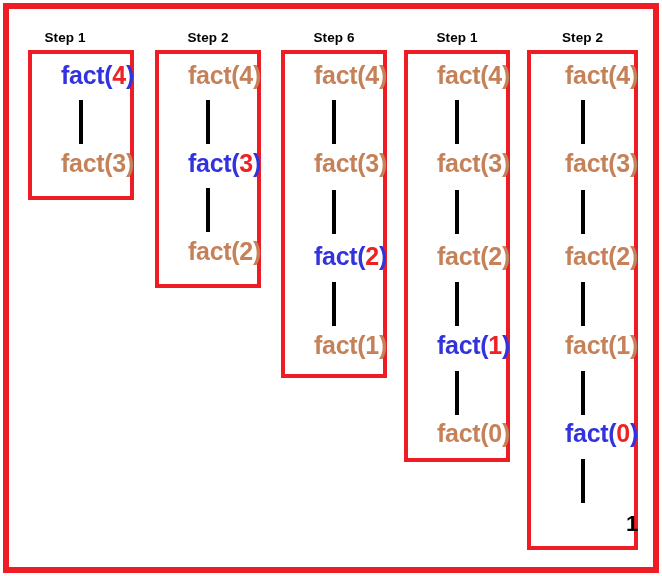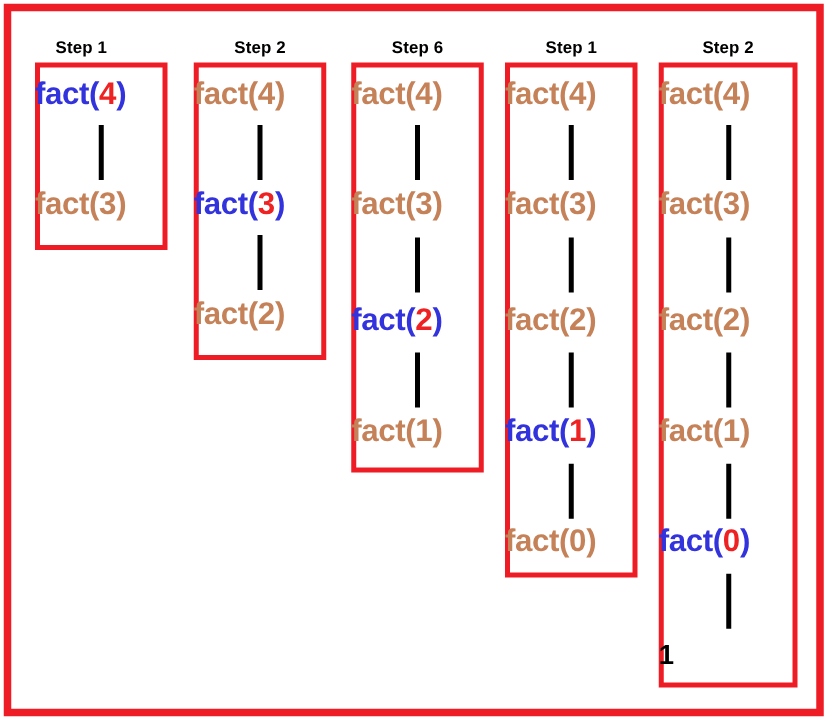--- a/index.html
+++ b/index.html
@@ -37,21 +37,21 @@
     white-space: nowrap;
   }
   .step-box {
     position: absolute;
     border: 4px solid #ee1c24;
     background: transparent;
     box-sizing: border-box;
   }
   .frame-text {
     position: absolute;
-    text-align: left;
+    text-align: right;
     font-size: 25px;
     font-weight: bold;
     white-space: nowrap;
     letter-spacing: -0.3px;
   }
   .frame-text.inactive {
     color: #c58259;
   }
   .frame-text.active {
     color: #3333dd;

